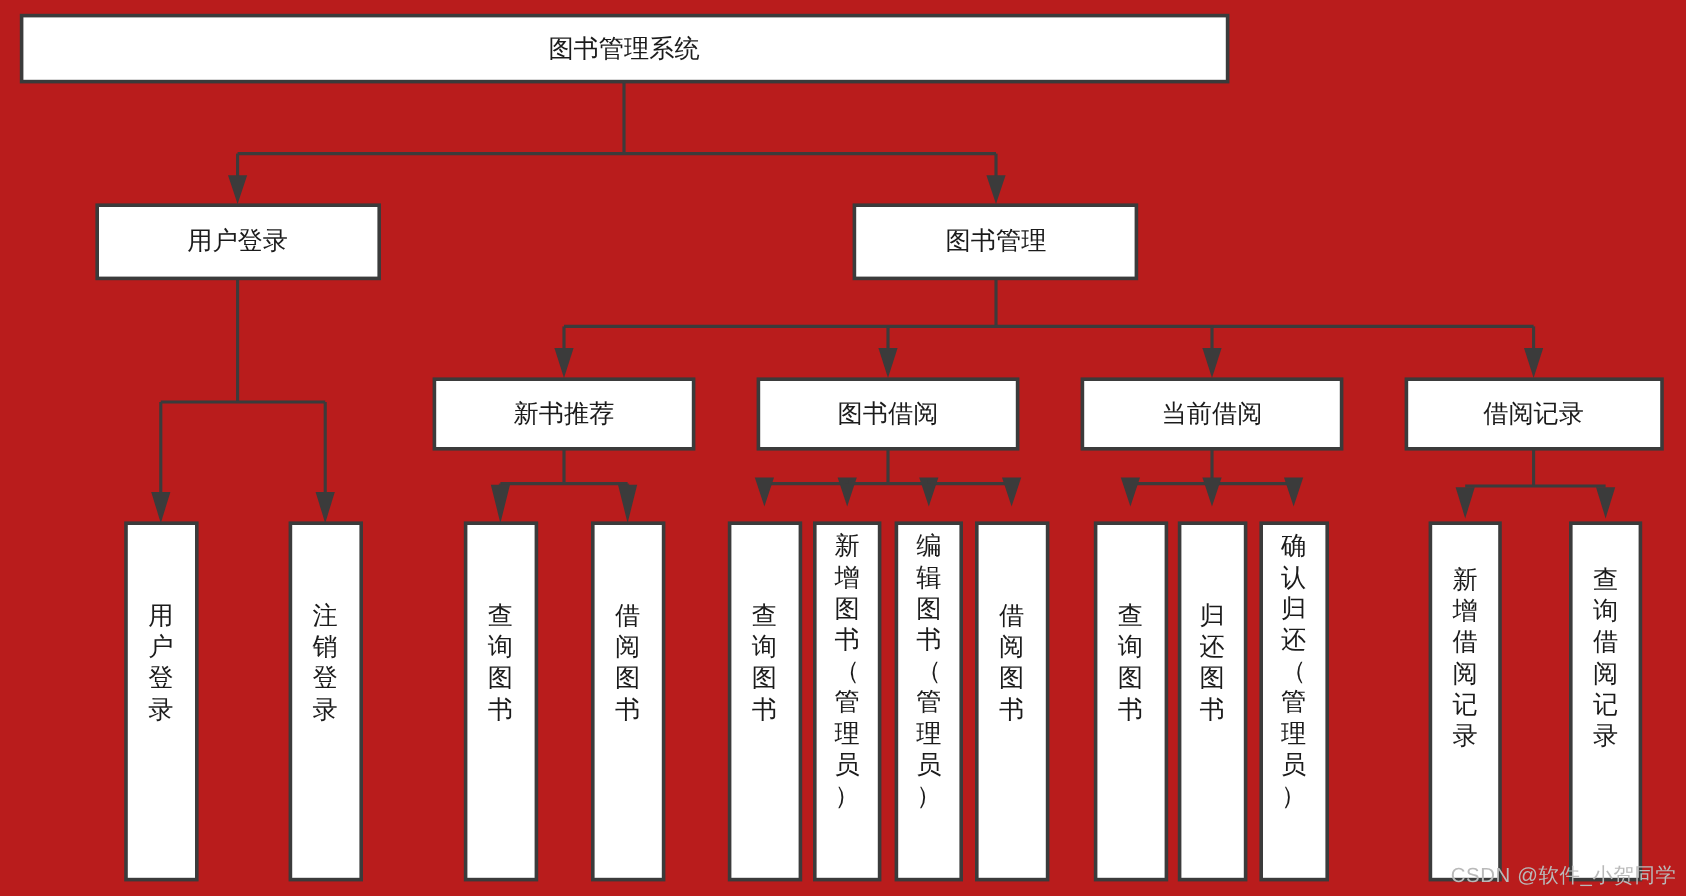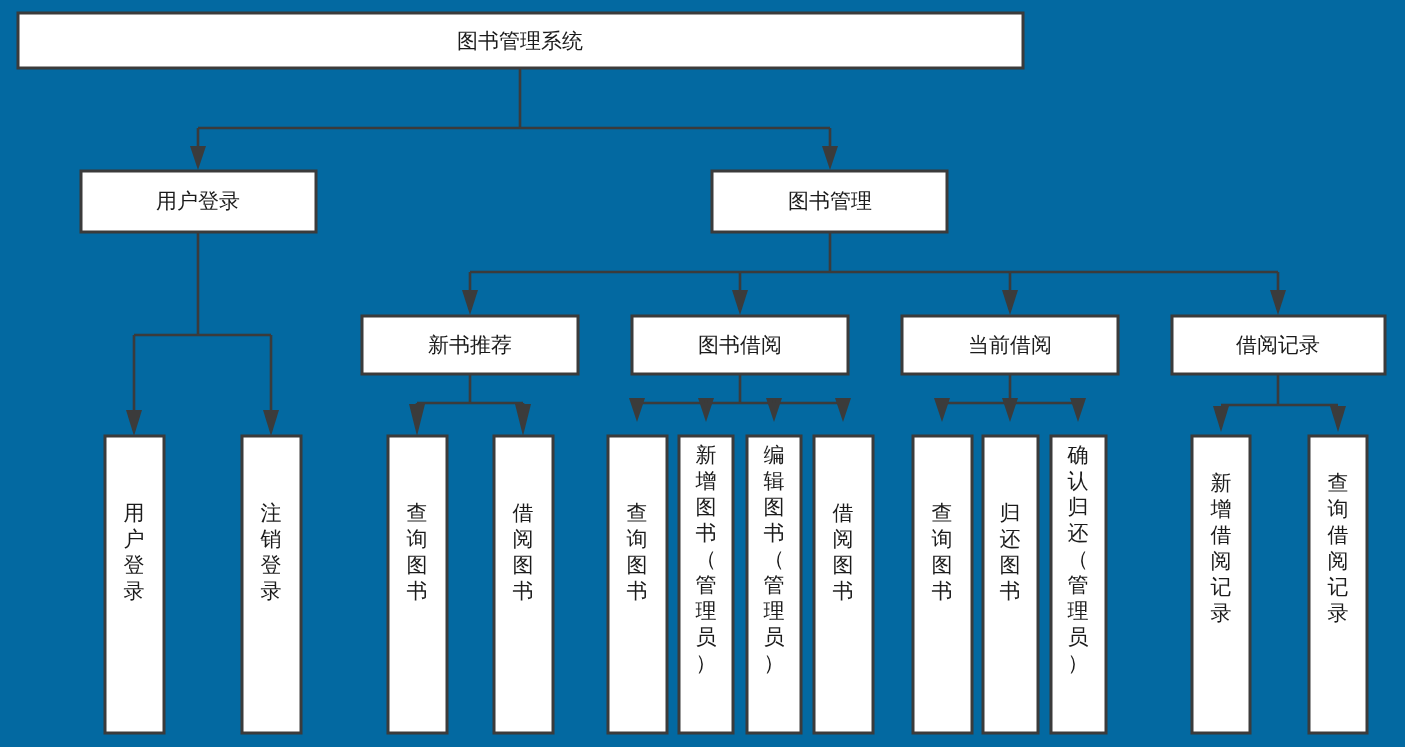--- a/index.html
+++ b/index.html
@@ -7,21 +7,21 @@
     padding: 0;
     background: #ffffff;
   }
   body {
     font-family: "Liberation Sans", "DejaVu Sans", sans-serif;
   }
   #diagram-root {
     position: relative;
     width: 1405px;
     height: 747px;
-    background: #0369a1;
+    background: #b91c1c;
     overflow: hidden;
   }
   svg.flow {
     position: absolute;
     left: 0;
     top: 0;
     width: 1405px;
     height: 747px;
     display: block;
   }
@@ -209,13 +209,14 @@
     <g>
       <rect class="node-rect" x="1192" y="436" width="58" height="297"></rect>
       <text class="node-text-v" x="1221" y="490"><tspan x="1221" y="490">新</tspan><tspan x="1221" y="516">增</tspan><tspan x="1221" y="542">借</tspan><tspan x="1221" y="568">阅</tspan><tspan x="1221" y="594">记</tspan><tspan x="1221" y="620">录</tspan></text>
     </g>
     <g>
       <rect class="node-rect" x="1309" y="436" width="58" height="297"></rect>
       <text class="node-text-v" x="1338" y="490"><tspan x="1338" y="490">查</tspan><tspan x="1338" y="516">询</tspan><tspan x="1338" y="542">借</tspan><tspan x="1338" y="568">阅</tspan><tspan x="1338" y="594">记</tspan><tspan x="1338" y="620">录</tspan></text>
     </g>
   </svg>
 
+  <div class="watermark">CSDN @软件_小贺同学</div>
 </div>
 
 </body></html>

